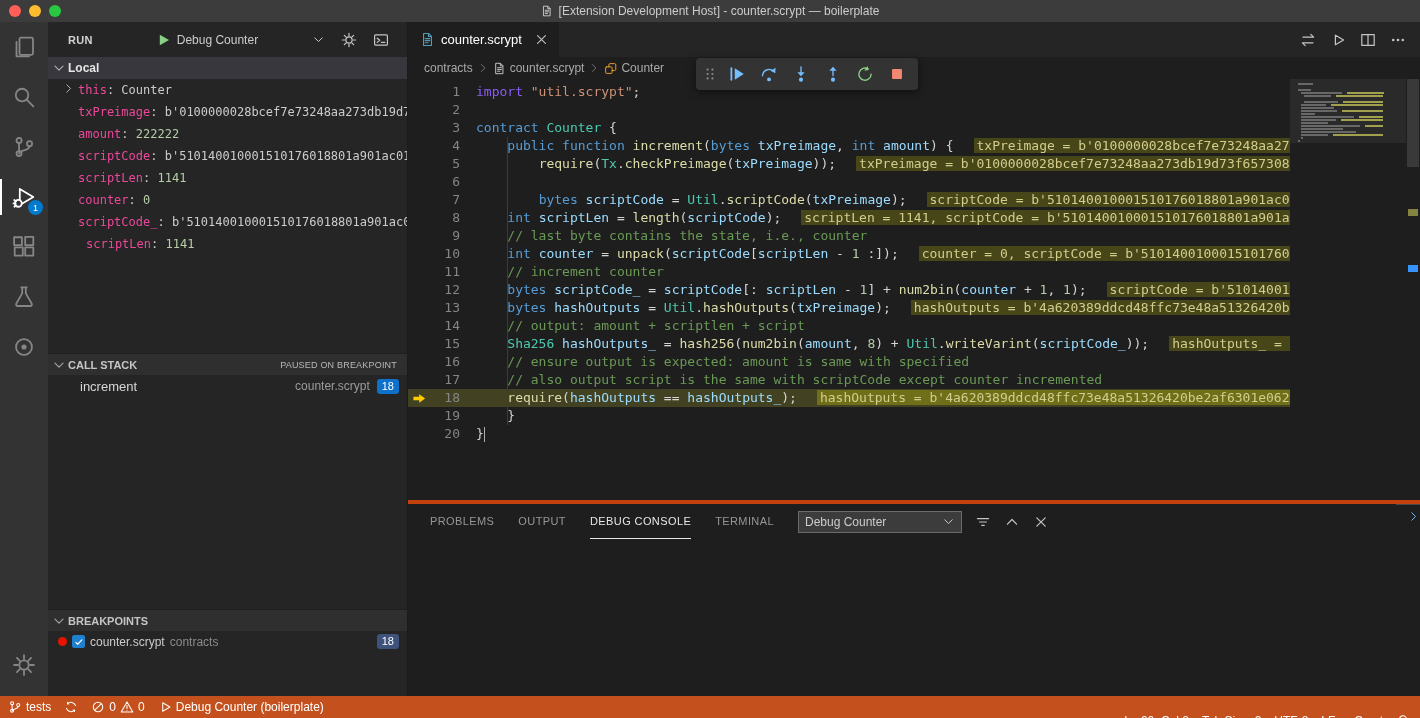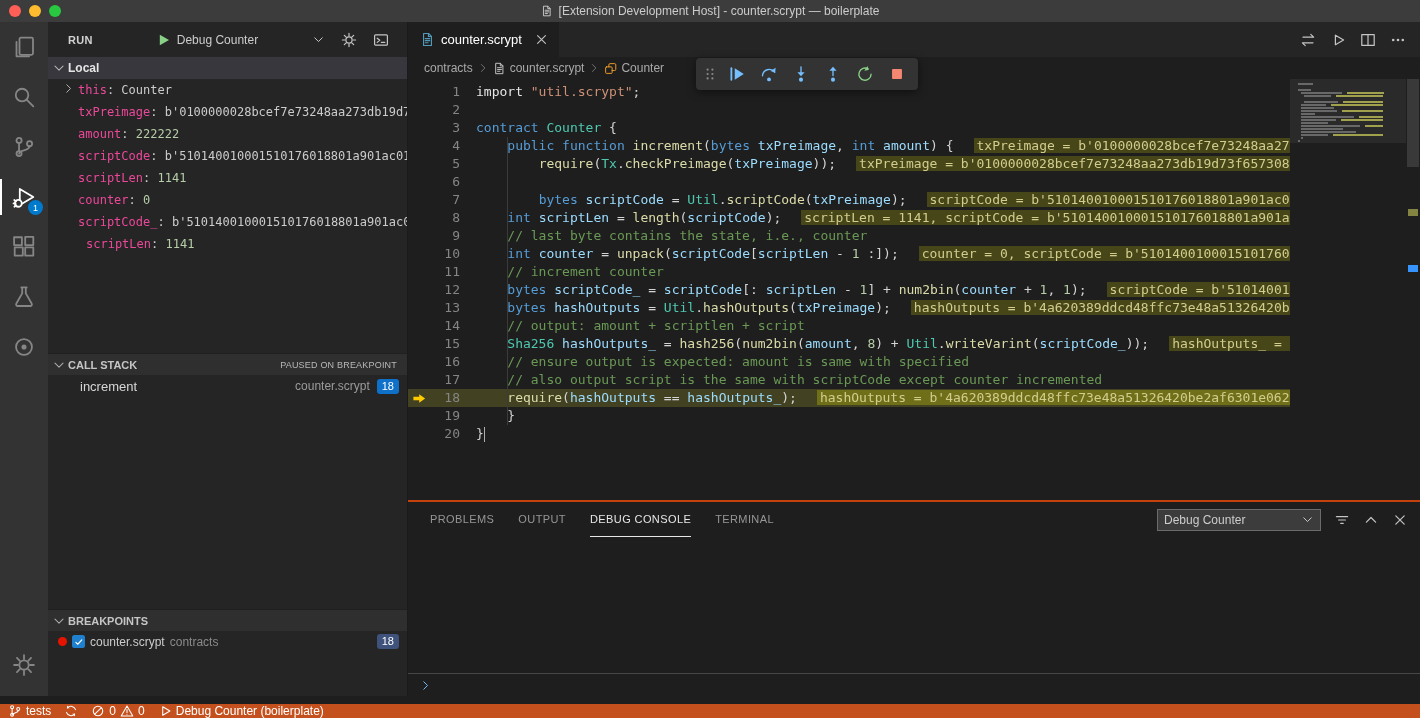--- a/index.html
+++ b/index.html
@@ -85,55 +85,55 @@
   .editor{flex:1;position:relative;overflow:hidden;}
   .code{position:absolute;top:0;left:0;right:130px;bottom:0;overflow:hidden;padding-top:4px;
     font-family:"DejaVu Sans Mono",monospace;font-size:13px;line-height:18px;}
   .indent-guide{position:absolute;width:1px;background:#3b3b3b;left:99px;top:58px;height:288px;}
   .cl{display:flex;height:18px;white-space:pre;align-items:center;}
   .cl.cur{background:rgba(255,255,64,.16);}
   .glyph{width:22px;flex:none;display:inline-flex;align-items:center;justify-content:center;}
   .glyph .icon{width:15px;height:15px;}
   .ln{width:30px;flex:none;text-align:right;color:#858585;}
   .ct{padding-left:16px;}
-  .tk-k{color:#569cd6}.tk-c{color:#e5e5e5}.tk-t{color:#4ec9b0}.tk-f{color:#dcdcaa}
+  .tk-k{color:#569cd6}.tk-c{color:#8b5cf6}.tk-t{color:#4ec9b0}.tk-f{color:#dcdcaa}
   .tk-v{color:#9cdcfe}.tk-n{color:#b5cea8}.tk-s{color:#ce9178}.tk-m{color:#6a9955}.tk-p{color:#d4d4d4}
   .inl{background:rgba(255,255,0,.18);color:#d3cd8d;margin-left:20px;padding:0 3px;}
   .cur .inl{background:rgba(255,255,0,.24);}
   .caret{display:inline-block;width:1.5px;height:15px;background:#aeafad;vertical-align:middle;}
 
   .minimap{position:absolute;top:0;right:14px;width:116px;bottom:0;}
   .mm-slider{position:absolute;top:0;left:0;right:0;height:64px;background:rgba(121,121,121,.14);}
   .mm-bar{position:absolute;height:2px;background:rgba(190,190,190,.42);}
   .mm-bar.mm-inl{background:rgba(200,200,90,.75);}
   .scrollbar{position:absolute;top:0;right:0;width:14px;bottom:0;}
   .sb-slider{position:absolute;top:0;left:1px;right:1px;height:88px;background:rgba(121,121,121,.3);}
   .sb-mark{position:absolute;left:2px;right:2px;height:7px;}
 
   .dbg-toolbar{position:absolute;top:36px;left:288px;height:32px;background:#333333;border-radius:4px;
     box-shadow:0 2px 8px rgba(0,0,0,.5);display:flex;align-items:center;padding:0 6px;gap:2px;z-index:30;}
   .grip{color:#8a8a8a;cursor:grab;margin-right:2px;}
   .dtb{width:30px;height:28px;display:flex;align-items:center;justify-content:center;cursor:pointer;border-radius:3px;}
   .dtb .icon{width:18px;height:18px;}
 
   
-  .panel{height:196px;flex:none;display:flex;flex-direction:column;background:#1e1e1e;border-top:2px solid #c2410c;}
+  .panel{height:196px;flex:none;display:flex;flex-direction:row;background:#1e1e1e;border-top:4px solid #c2410c;}
   .panel-header{height:35px;display:flex;align-items:center;gap:24px;padding:0 12px 0 22px;flex:none;}
   .ptab{height:100%;display:flex;align-items:center;font-size:11px;letter-spacing:.4px;color:#969696;
     border-bottom:1px solid transparent;cursor:pointer;}
   .ptab.active{color:#e7e7e7;border-bottom-color:#e7e7e7;}
   .panel-controls{margin-left:auto;display:flex;align-items:center;gap:13px;color:#c5c5c5;}
   .pselect{display:flex;align-items:center;justify-content:space-between;min-width:164px;height:22px;
     background:#3c3c3c;border:1px solid #6b6b6b;padding:0 6px;font-size:12px;color:#cccccc;cursor:pointer;}
   .pctl{cursor:pointer;display:inline-flex;}
   .panel-body{flex:1;}
   .console-input{height:23px;border-top:1px solid #474747;display:flex;align-items:center;padding-left:11px;color:#75beff;flex:none;}
 
   
-  .statusbar{position:absolute;left:0;right:0;bottom:0;height:14px;display:flex;align-items:center;
+  .statusbar{position:absolute;left:0;right:0;bottom:0;height:22px;display:flex;align-items:center;
     padding:0 10px 0 8px;color:#ffffff;font-size:12px;z-index:40;}
   .sb-left,.sb-right{display:flex;align-items:center;gap:13px;}
   .sb-right{margin-left:auto;margin-top:28px;}
   .sb-item{display:flex;align-items:center;gap:4px;white-space:nowrap;cursor:pointer;}
   .sb-item .icon{width:14px;height:14px;}
 </style>
 </head>
 <body>
 
 <div class="titlebar">

